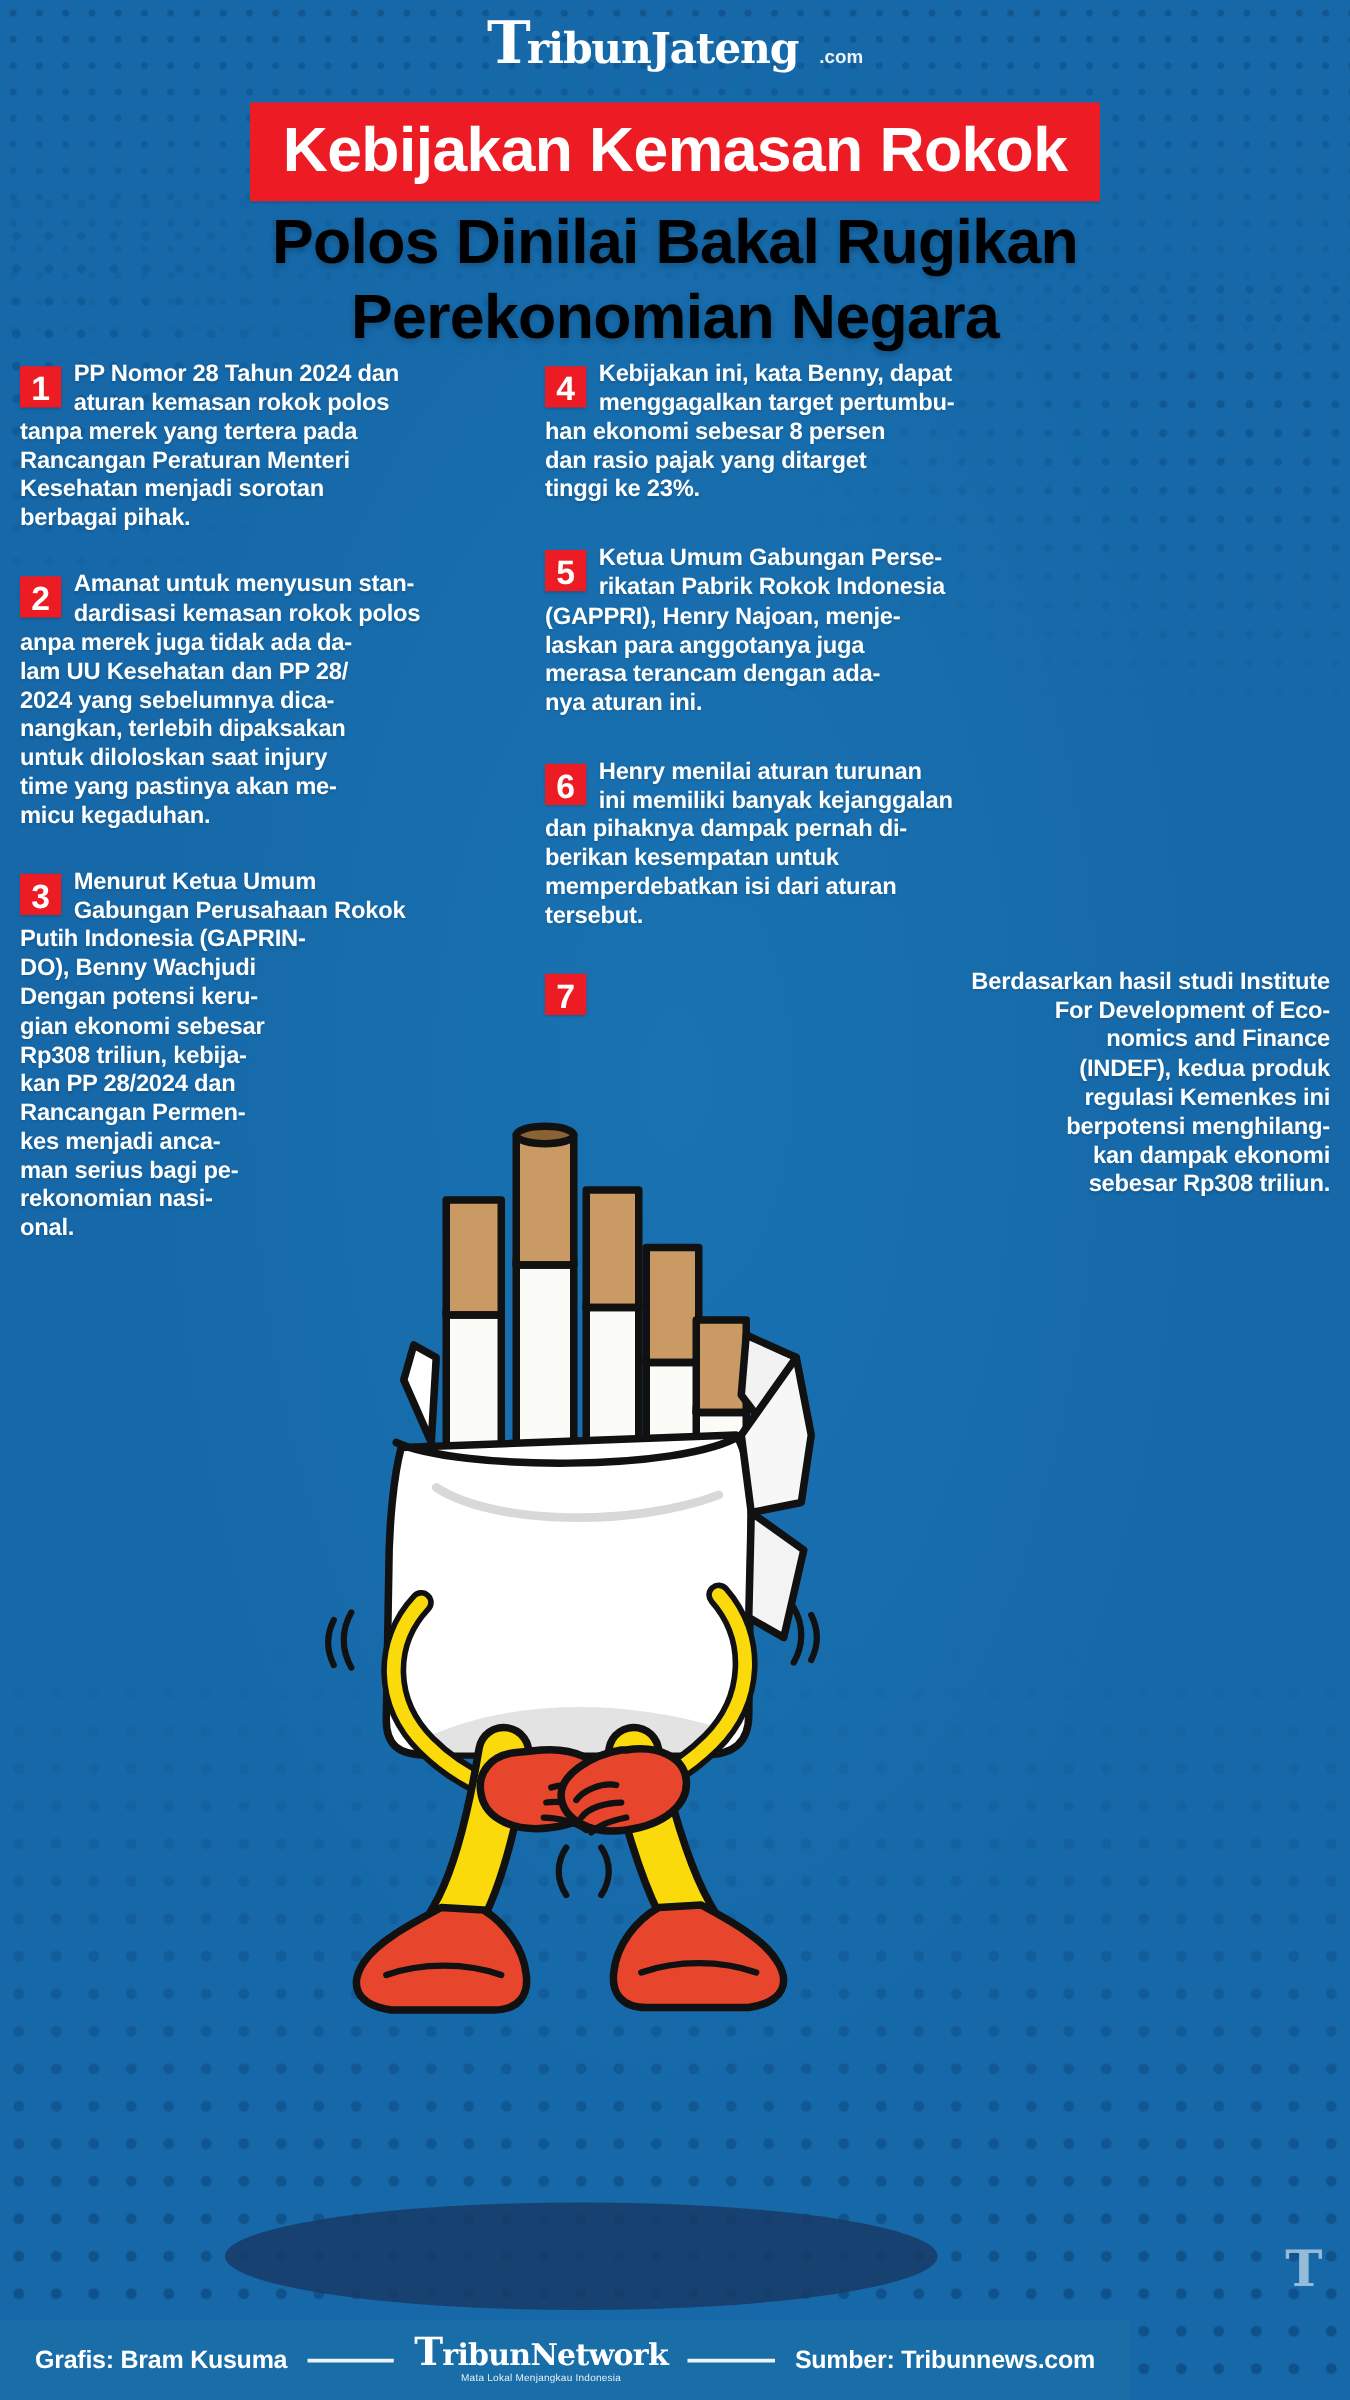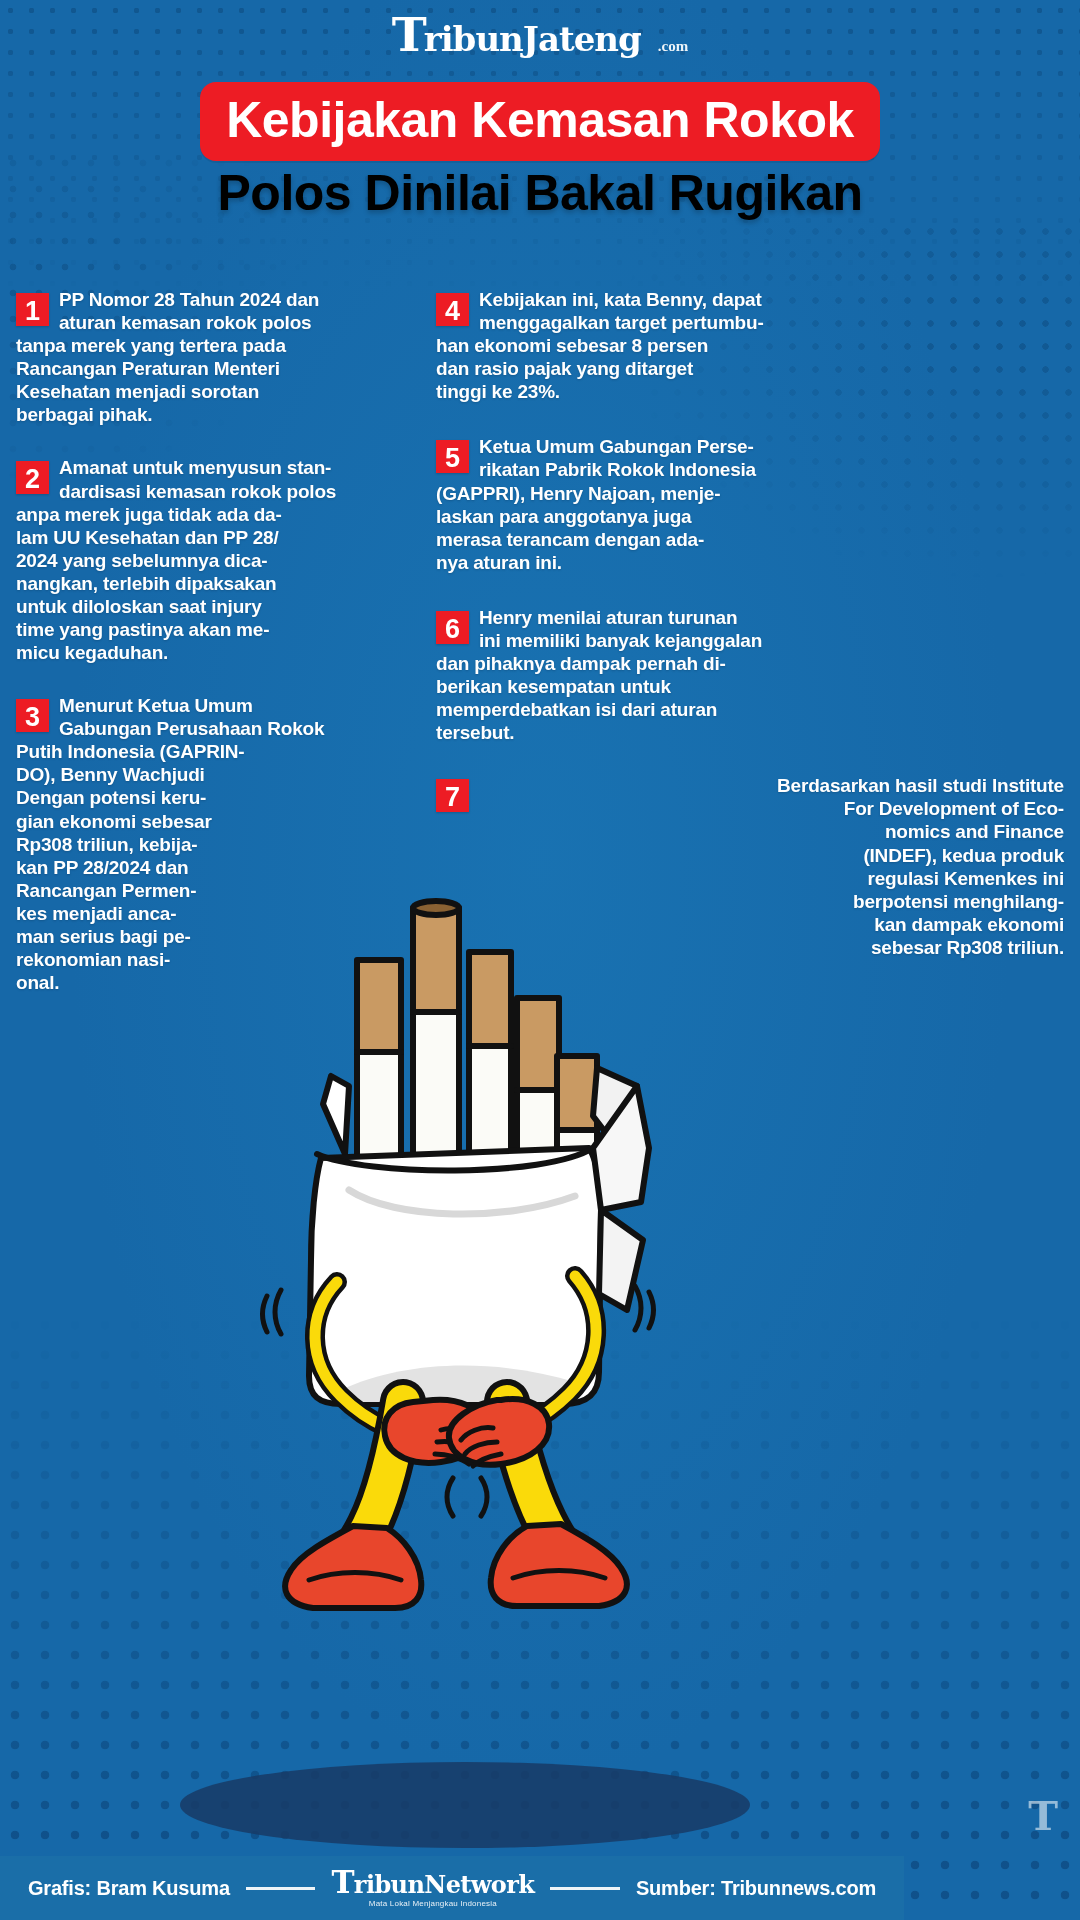--- a/index.html
+++ b/index.html
@@ -60,42 +60,41 @@
     font-family:"DejaVu Serif", serif;
     font-weight:700;
     font-size:34px;
     letter-spacing:-1px;
     display:flex; align-items:baseline;
   }
   .logo-main .cap{
     font-size:47px; line-height:.9; margin-right:-2px;
   }
   .logo-dotcom{
-    font-family:Liberation Serif, serif;
+    font-family:Liberation Sans, sans-serif;
     font-size:15px; font-weight:700; letter-spacing:0;
     margin-left:17px; color:#eef4f8;
   }
 
   
   .headline{
     position:absolute; left:0; top:82px; width:1080px;
     text-align:center;
   }
   .hl-band{
     display:inline-block;
     background:#ed1c24;
     color:#ffffff;
     font-size:50px;
     font-weight:700;
     line-height:1.02;
     padding:13px 26px 15px 26px;
     letter-spacing:-.5px;
     white-space:nowrap;
     box-shadow:0 2px 0 rgba(0,0,0,.08);
-    border-radius:16px;
   }
   .hl-line2, .hl-line3{
     display:block;
     color:#000000;
     font-size:50px;
     font-weight:700;
     line-height:1.12;
     letter-spacing:-.5px;
     text-shadow:0 3px 5px rgba(0,0,0,.22);
     margin-top:4px;
@@ -223,20 +222,21 @@
     <div class="logo-main">
       <span class="cap">T</span>
         <span>ribunJateng</span>
         <span class="logo-dotcom">.com</span>
     </div>
   </div>
 
   <div class="headline">
     <span class="hl-band">Kebijakan Kemasan Rokok</span>
     <span class="hl-line2">Polos Dinilai Bakal Rugikan</span>
+    <span class="hl-line3">Perekonomian Negara</span>
   </div>
 
   <div class="col col-left">
     <div class="point" id="p1">
       <span class="badge">1</span>
       <div class="ptext">PP Nomor 28 Tahun 2024 dan
 aturan kemasan rokok polos
 tanpa merek yang tertera pada
 Rancangan Peraturan Menteri
 Kesehatan menjadi sorotan

